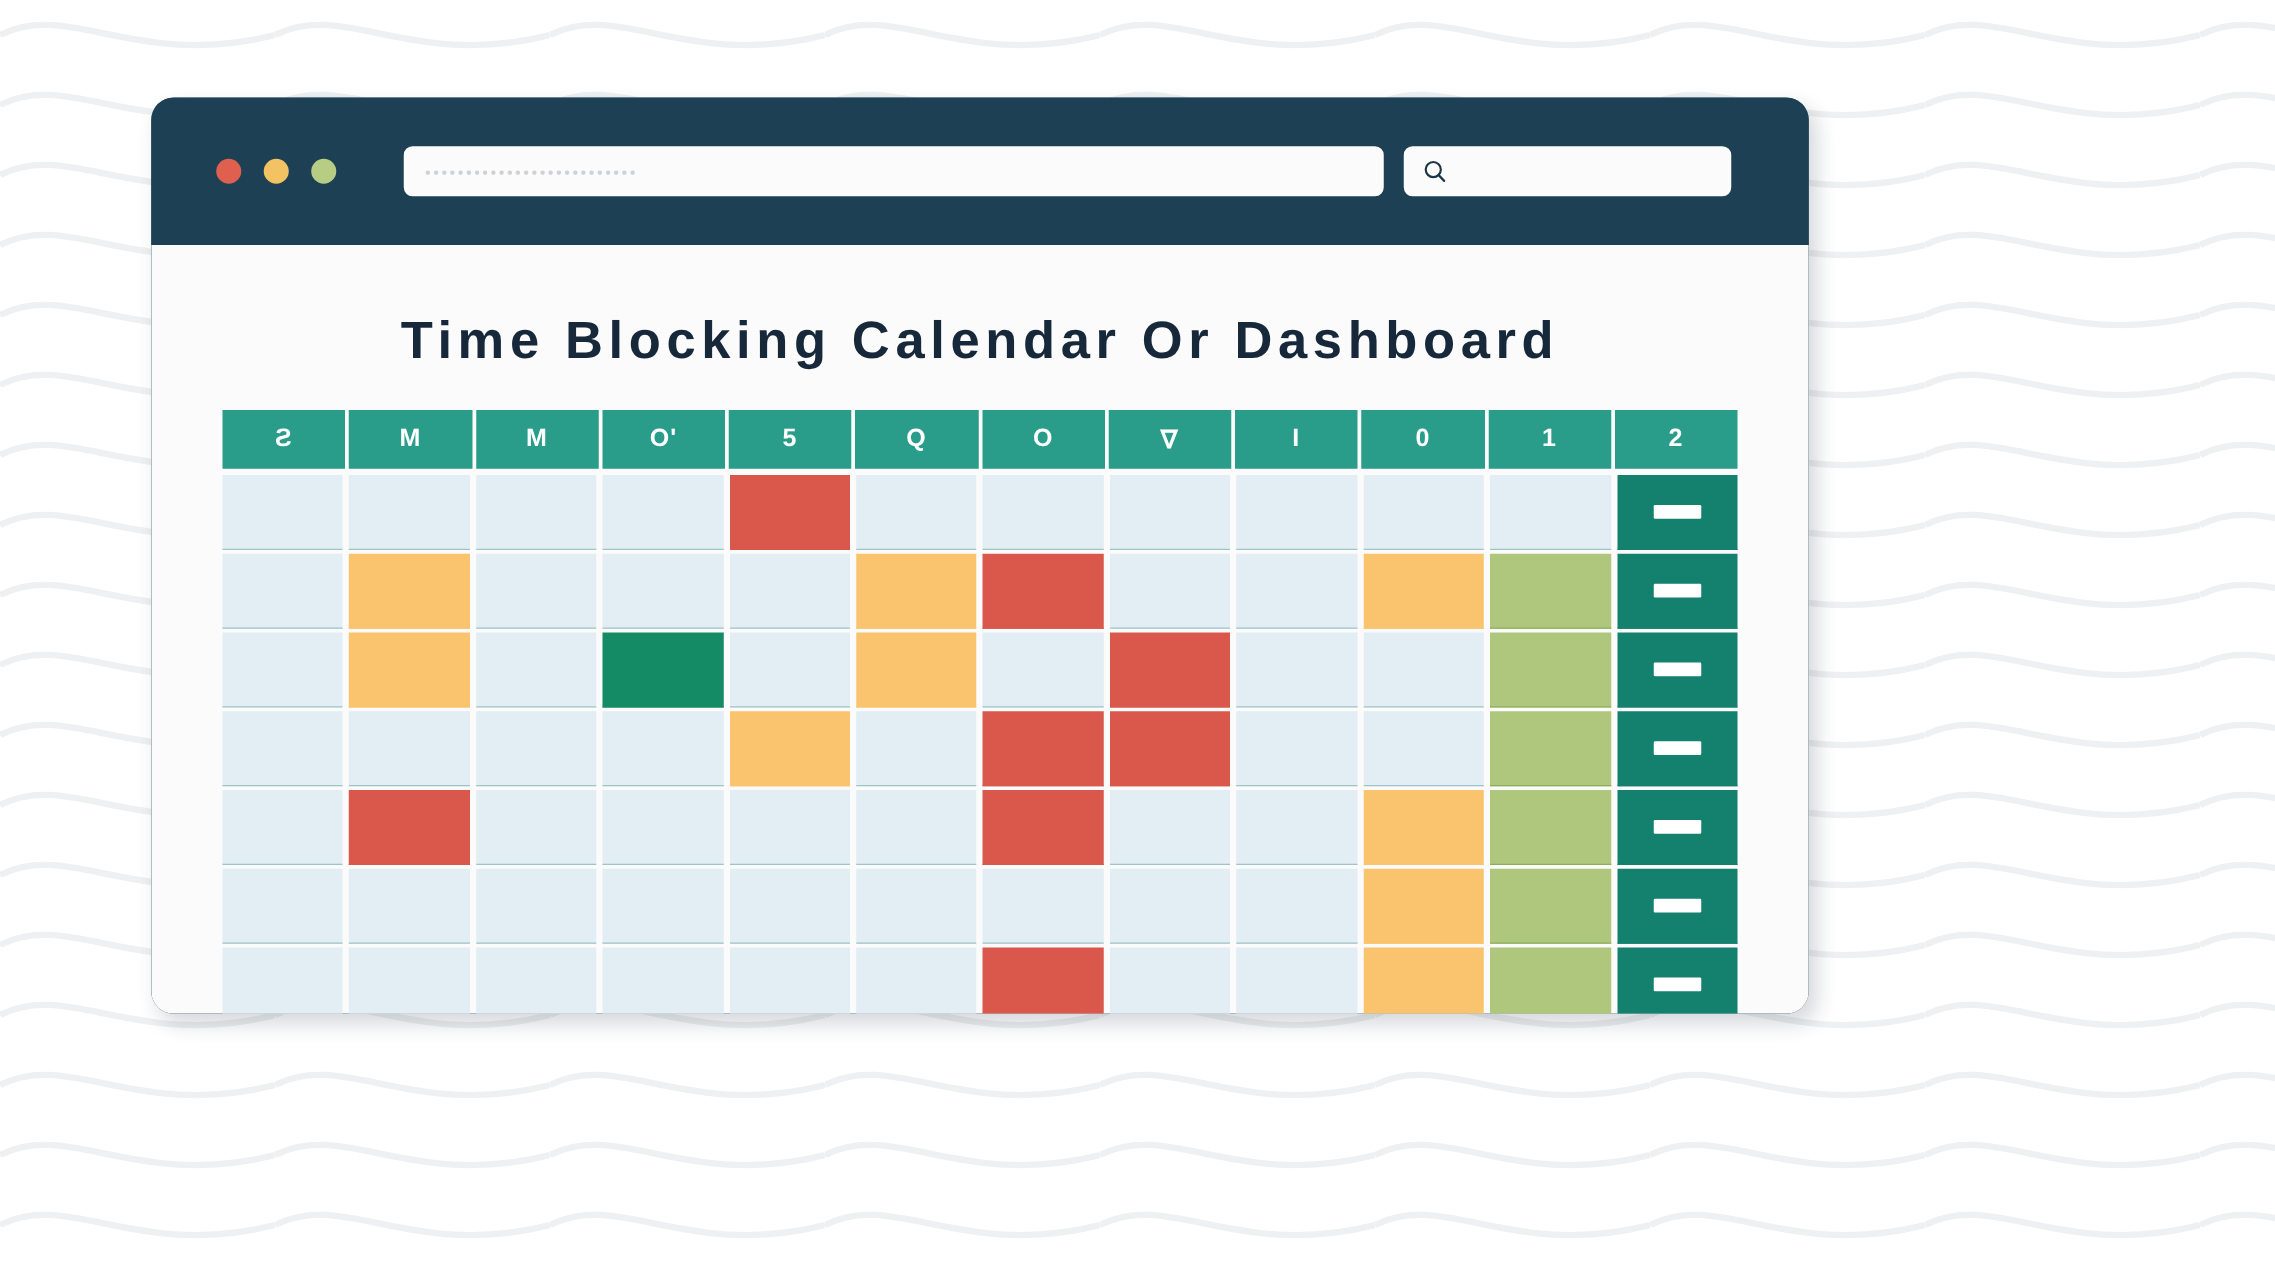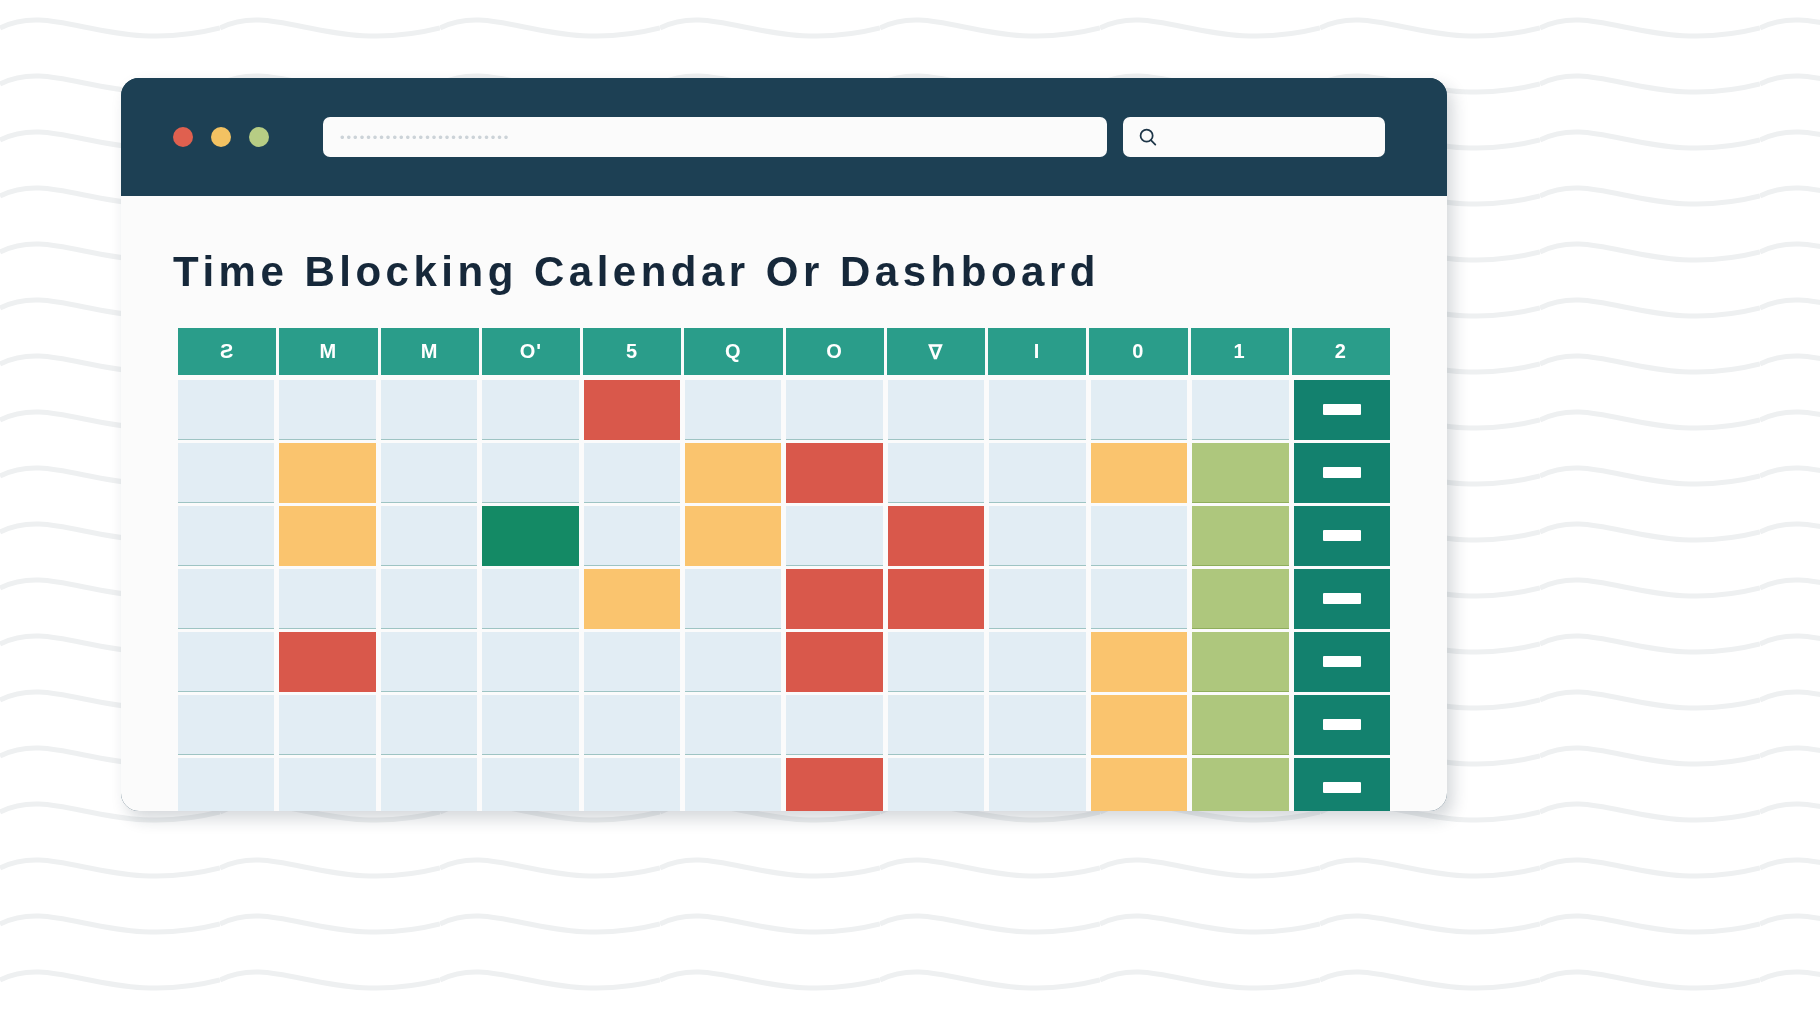--- a/index.html
+++ b/index.html
@@ -100,20 +100,21 @@
   
   #page {
     flex: 1 1 auto;
     background: #fbfbfb;
     position: relative;
     overflow: hidden;
     padding: 0 52px;
   }
 
   #page-title {
+    text-align: center;
     font-size: 42px;
     font-weight: 700;
     letter-spacing: 4.5px;
     color: #16283a;
     margin-top: 52px;
     margin-bottom: 32px;
     white-space: nowrap;
   }
 
   

